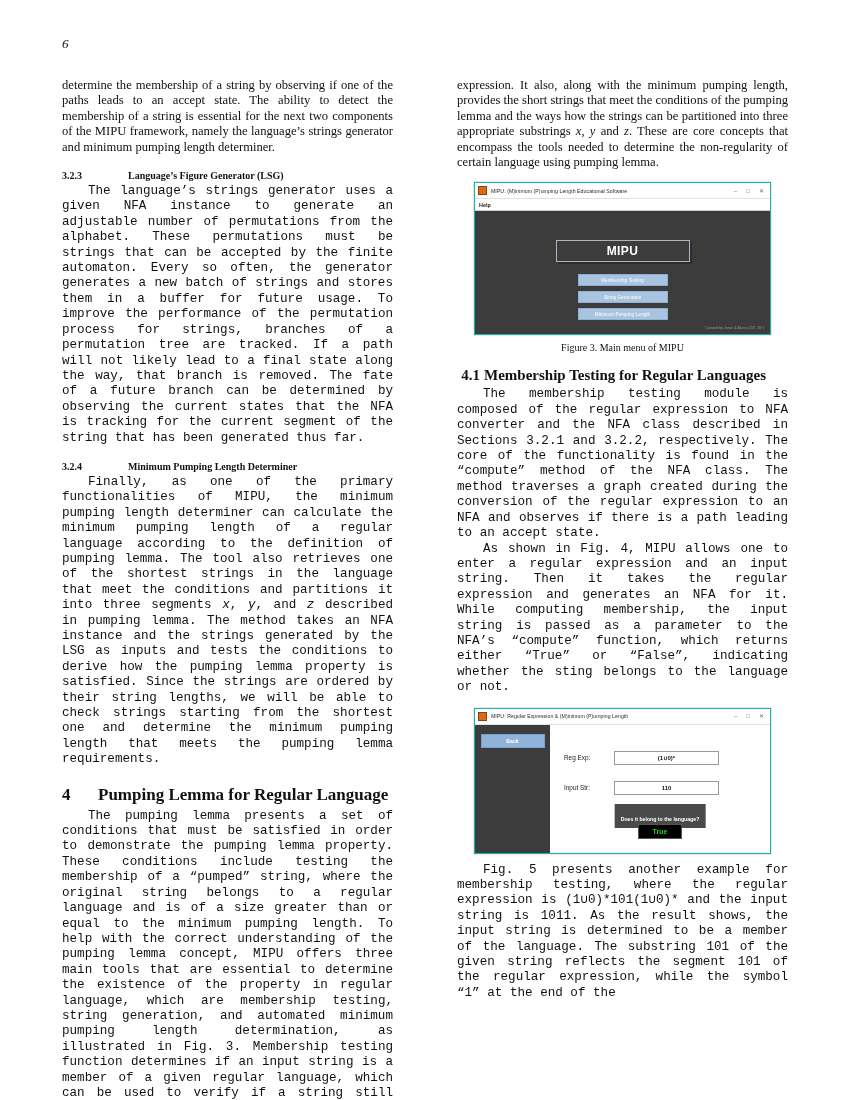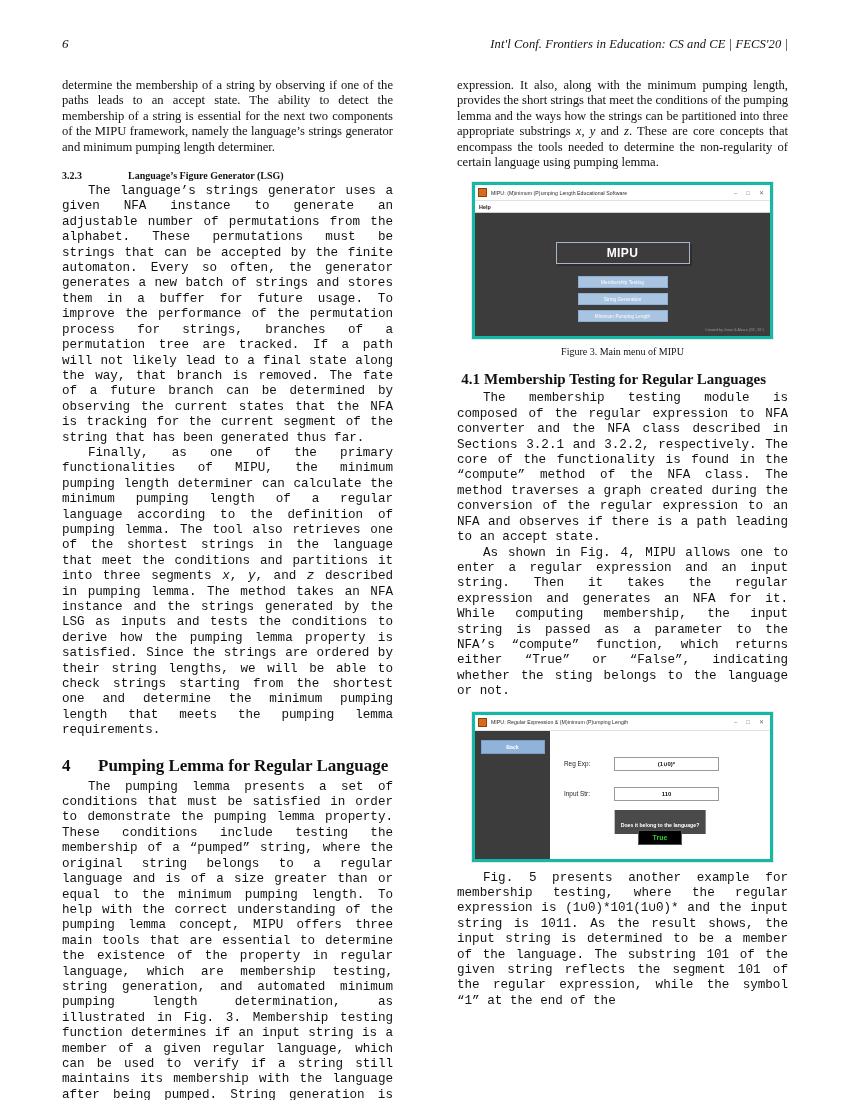--- a/index.html
+++ b/index.html
@@ -104,21 +104,21 @@
   .figure { margin: 12px 0 0 0; }
   .figcap {
     margin-top: 7px;
     font-size: 10px;
     text-align: center;
   }
 
   
   .app-window {
     width: 295px;
-    border: 3px solid #14b8a6;
+    border: 1px solid #14b8a6;
     background: #3c3c3c;
     margin: 0 auto;
     box-shadow: 0 0 0 1px #e8e8e8;
   }
   .titlebar {
     height: 15px;
     background: #ffffff;
     display: flex;
     align-items: center;
     padding: 0 3px;
@@ -327,36 +327,39 @@
     color: #2ad02a;
   }
 </style>
 </head>
 <body>
 
 <div class="page">
 
   <div class="runhead">
     <span class="pageno">6</span>
-    <span class="conf">Int'l Conf. Frontiers in Education: CS and CE | FECS'20 |</span>
   </div>
 
   <div class="columns">
 
     <div class="col">
 
       <p class="body">determine the membership of a string by observing if one of the paths leads to an accept state. The ability to detect the membership of a string is essential for the next two components of the MIPU framework, namely the language’s strings generator and minimum pumping length determiner.</p>
 
       <h3 class="sub">
         <span class="num">3.2.3</span>
         <span>Language’s Figure Generator (LSG)</span>
       </h3>
 
       <p class="body indent">The language’s strings generator uses a given NFA instance to generate an adjustable number of permutations from the alphabet. These permutations must be strings that can be accepted by the finite automaton. Every so often, the generator generates a new batch of strings and stores them in a buffer for future usage. To improve the performance of the permutation process for strings, branches of a permutation tree are tracked. If a path will not likely lead to a final state along the way, that branch is removed. The fate of a future branch can be determined by observing the current states that the NFA is tracking for the current segment of the string that has been generated thus far.</p>
 
+      <h3 class="sub">
+        <span class="num">3.2.4</span>
+        <span>Minimum Pumping Length Determiner</span>
+      </h3>
 
       <p class="body indent"><span>Finally, as one of the primary functionalities of MIPU, the minimum pumping length determiner can calculate the minimum pumping length of a regular language according to the definition of pumping lemma. The tool also retrieves one of the shortest strings in the language that meet the conditions and partitions it into three segments </span><i class="var">x</i><span>, </span><i class="var">y</i><span>, and </span><i class="var">z</i><span> described in pumping lemma. The method takes an NFA instance and the strings generated by the LSG as inputs and tests the conditions to derive how the pumping lemma property is satisfied. Since the strings are ordered by their string lengths, we will be able to check strings starting from the shortest one and determine the minimum pumping length that meets the pumping lemma requirements.</span></p>
 
       <h2 class="sec">
         <span class="num">4</span>
         <span>Pumping Lemma for Regular Language</span>
       </h2>
 
       <p class="body indent">The pumping lemma presents a set of conditions that must be satisfied in order to demonstrate the pumping lemma property. These conditions include testing the membership of a “pumped” string, where the original string belongs to a regular language and is of a size greater than or equal to the minimum pumping length. To help with the correct understanding of the pumping lemma concept, MIPU offers three main tools that are essential to determine the existence of the property in regular language, which are membership testing, string generation, and automated minimum pumping length determination, as illustrated in Fig. 3. Membership testing function determines if an input string is a member of a given regular language, which can be used to verify if a string still maintains its membership with the language after being pumped. String generation is the retrieval of an ordered list of strings that belong to the language. This functionality is critical for validating that a significant number of strings in the language adheres to the conditions set by the pumping lemma. Lastly, as the name suggests, the minimum pumping length determiner automatically calculates the minimum pumping length of a regular language described by a regular</p>
     </div>

